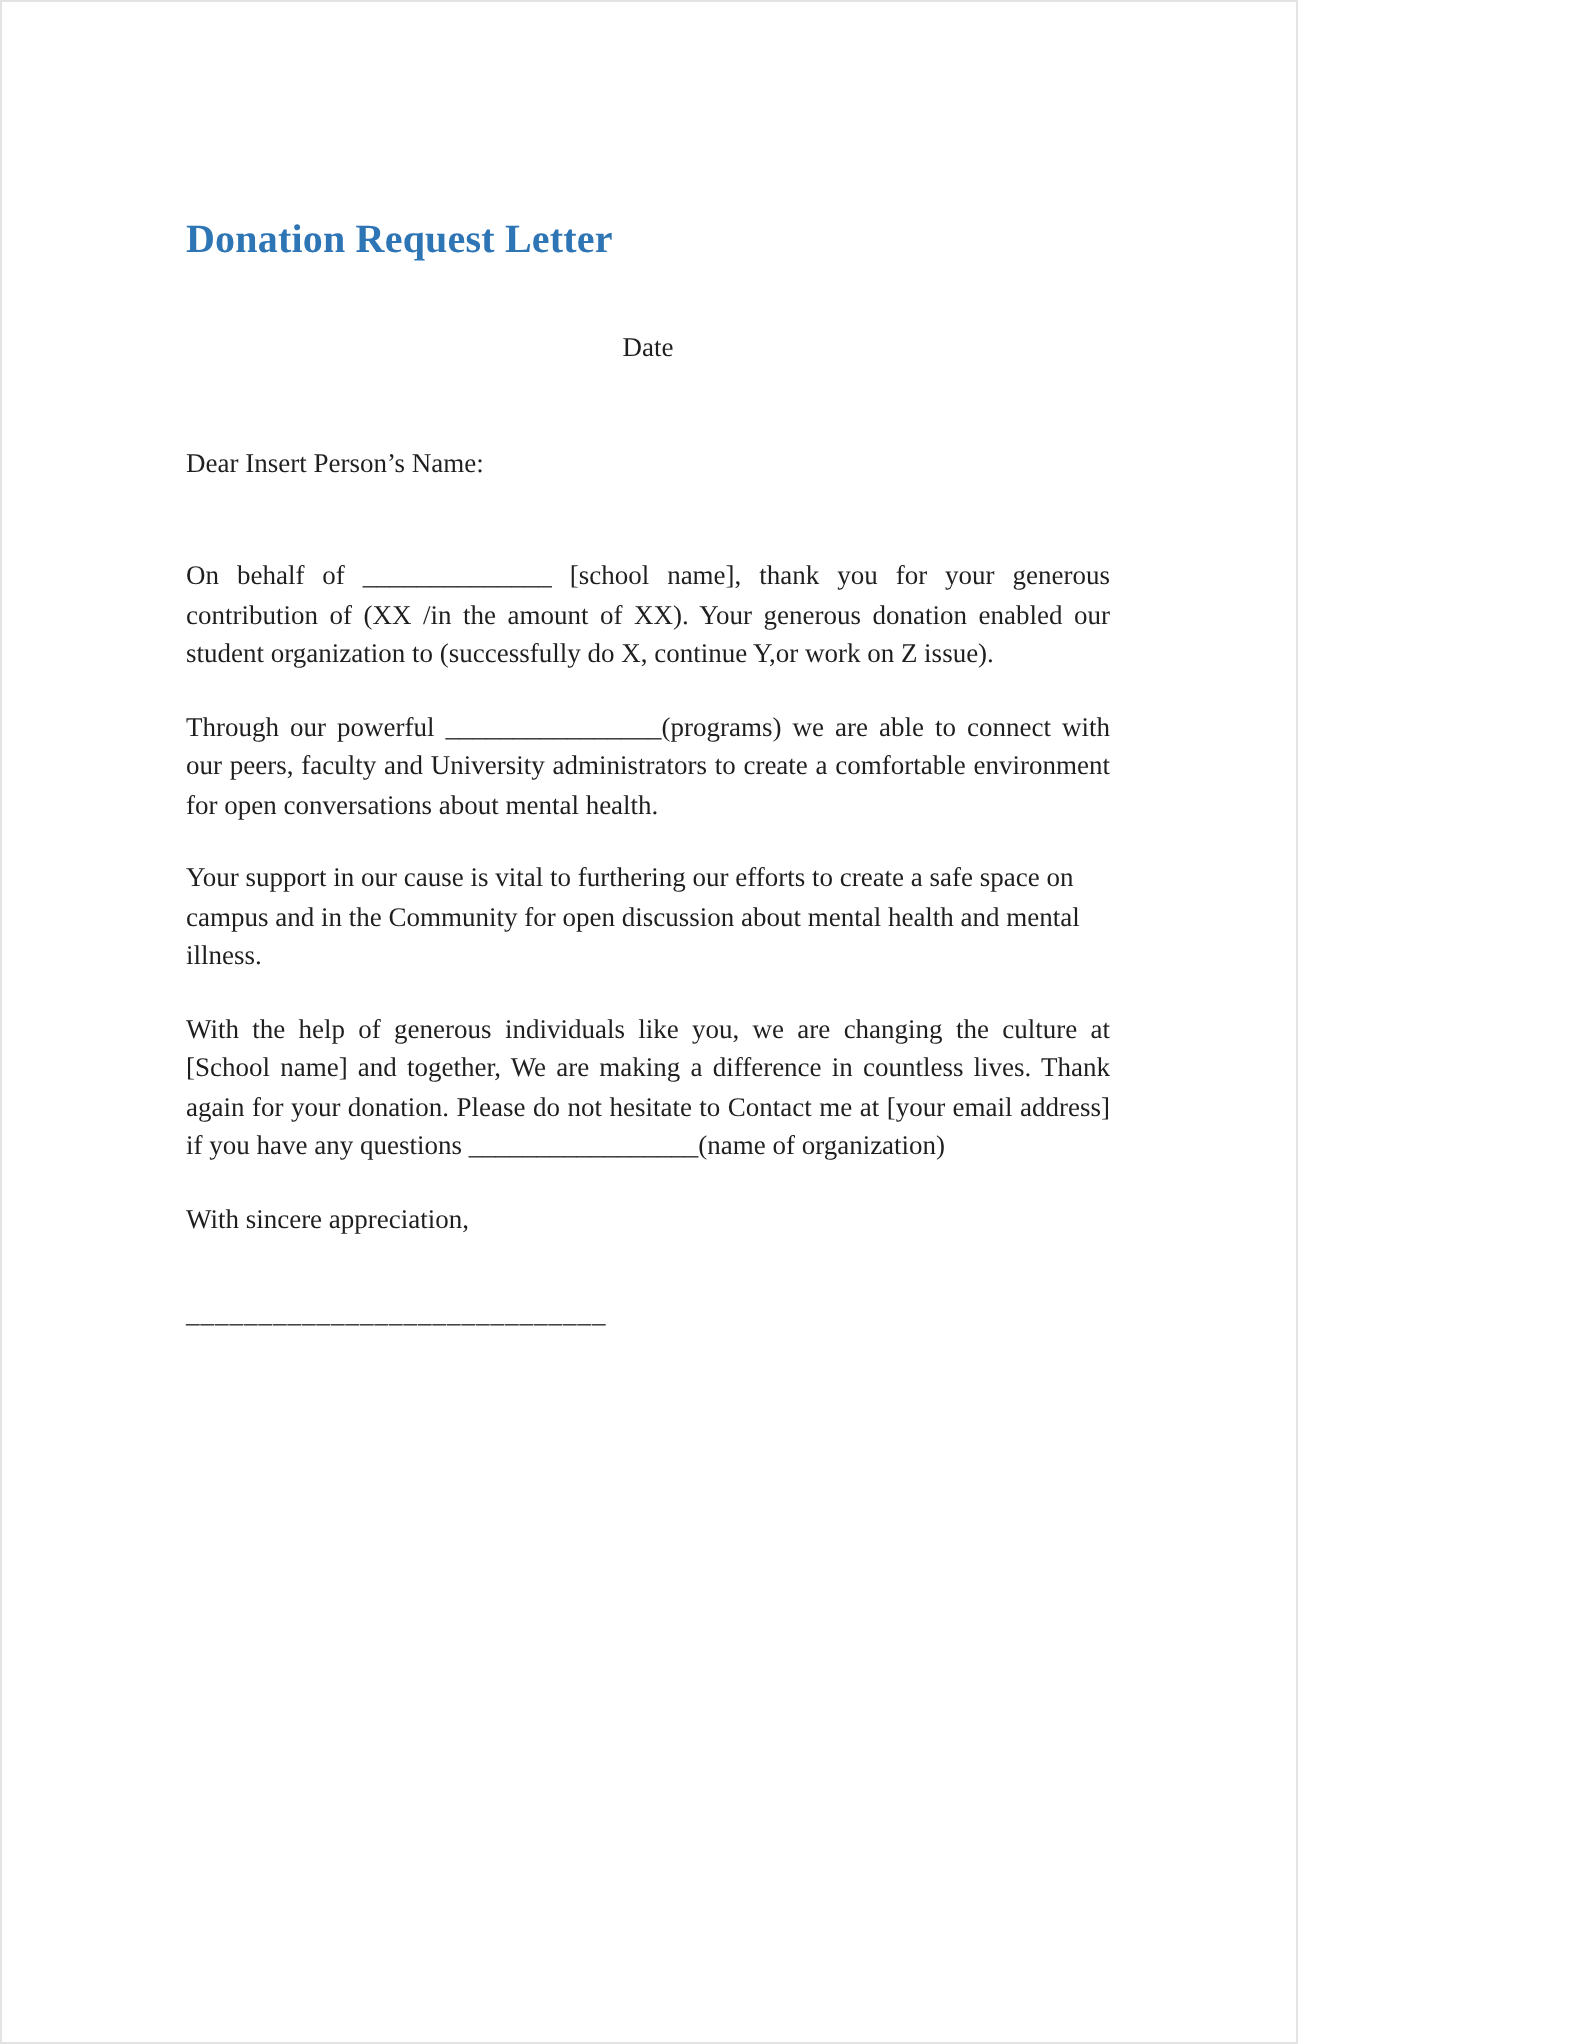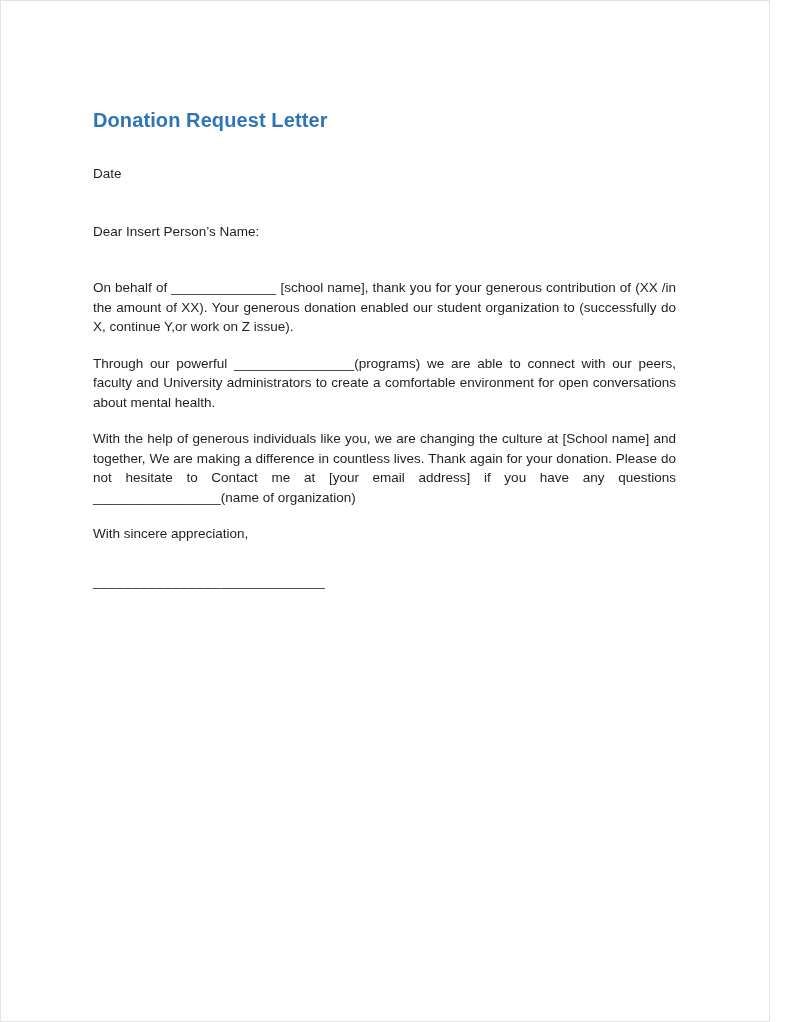--- a/index.html
+++ b/index.html
@@ -2,42 +2,42 @@
 <html><head>
 <meta charset="utf-8">
 <style>
   html, body {
     margin: 0;
     padding: 0;
     background: #ffffff;
   }
   .page {
     position: relative;
-    width: 770px;
+    width: 649px;
     height: 1022px;
     box-sizing: border-box;
     background: #ffffff;
     border: 1px solid #e3e3e3;
     padding: 106px 93px 0 92px;
-    font-family: Liberation Sans, sans-serif;
+    font-family: Liberation Serif, serif;
     font-size: 13.5px;
     line-height: 19.5px;
     color: #1f1f1f;
     overflow: hidden;
   }
   .title {
     font-size: 20px;
     line-height: 26px;
     font-weight: 600;
     color: #2E75B5;
     margin: 0 0 31px 0;
     letter-spacing: 0.1px;
   }
   p { margin: 0; }
-  .date-line   { margin-bottom: 38px; }
+  .date-line   { margin-bottom: 38px; text-align: center; }
   .salutation  { margin-bottom: 37px; }
   .para        { margin-bottom: 17px; text-align: justify; }
   .para-left   { margin-bottom: 17px; text-align: left; }
   .donation    { margin-bottom: 33px; }
   .closing     { margin-bottom: 22px; }
   .sig-name    { margin-bottom: 10px; }
   .sig-line    { margin-bottom: 0; letter-spacing: 0.5px; margin-top: 28px; }
 </style>
 </head>
 <body>
@@ -47,20 +47,21 @@
   <h1 class="title" style="color: rgb(46, 117, 181);">Donation Request Letter</h1>
 
   <p class="date-line">Date</p>
 
   <p class="salutation">Dear Insert Person’s Name:</p>
 
   <p class="para">On behalf of ______________ [school name], thank you for your generous contribution of (XX /in the amount of XX). Your generous donation enabled our student organization to (successfully do X, continue Y,or work on Z issue).</p>
 
   <p class="para">Through our powerful ________________(programs) we are able to connect with our peers, faculty and University administrators to create a comfortable environment for open conversations about mental health.</p>
 
+  <p class="para-left">Your support in our cause is vital to furthering our efforts to create a safe space on campus and in the Community for open discussion about mental health and mental illness.</p>
 
   <p class="para">With the help of generous individuals like you, we are changing the culture at [School name] and together, We are making a difference in countless lives. Thank again for your donation. Please do not hesitate to Contact me at [your email address] if you have any questions _________________(name of organization)</p>
 
 
   <p class="closing">With sincere appreciation,</p>
 
 
   <p class="sig-line">_____________________________</p>
 
 </div>

